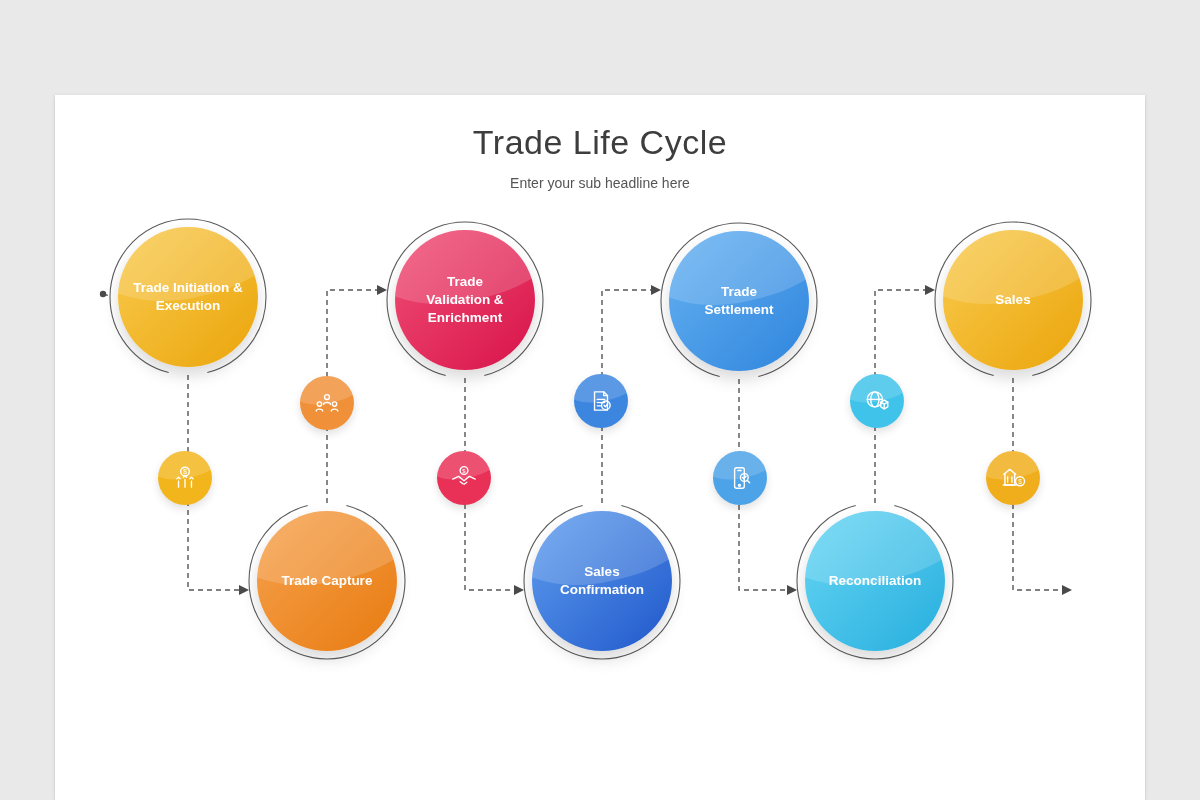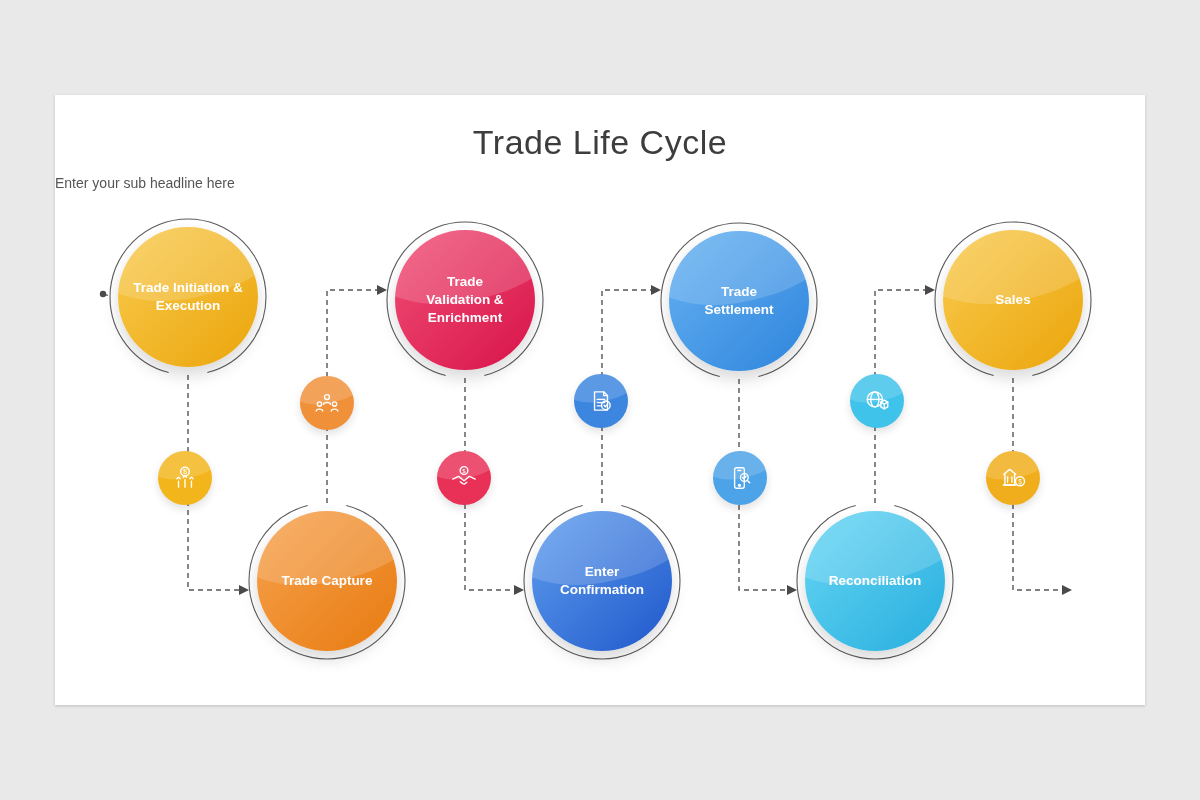--- a/index.html
+++ b/index.html
@@ -3,31 +3,31 @@
 <meta charset="utf-8">
 <style>
   * { box-sizing: border-box; }
   html, body { margin: 0; padding: 0; }
   body {
     width: 1200px; height: 800px; overflow: hidden;
     font-family: "Liberation Sans", sans-serif;
   }
   .stage { position: relative; width: 1200px; height: 800px; background: #e9e9e9; }
   .slide {
-    position: absolute; left: 55px; top: 95px; width: 1090px; height: 610px;
+    position: absolute; left: 55px; top: 95px; width: 1090px; height: 705px;
     background: #ffffff; box-shadow: 0 1px 3px rgba(0,0,0,0.18);
   }
   .title {
     position: absolute; left: 0; right: 0; top: 28px; margin: 0;
     text-align: center; font-size: 34px; font-weight: 400; color: #3d3d3d;
     letter-spacing: 0.5px;
   }
   .subtitle {
     position: absolute; left: 0; right: 0; top: 80px; margin: 0;
-    text-align: left; font-size: 14px; color: #555555;
+    text-align: center; font-size: 14px; color: #555555;
   }
   .wires { position: absolute; left: 0; top: 0; width: 1200px; height: 800px; z-index: 1; }
   .node {
     position: absolute; width: 140px; height: 140px; border-radius: 50%;
     display: flex; align-items: center; justify-content: center;
     overflow: hidden; z-index: 2;
     box-shadow: 0 8px 16px rgba(0,0,0,0.15);
   }
   .wave {
     position: absolute; left: -30%; top: -55%; width: 160%; height: 105%;
@@ -96,21 +96,21 @@
   <div class="node" style="left: 395px; top: 230px; background: linear-gradient(135deg, rgb(240, 79, 117) 0%, rgb(216, 19, 74) 100%);">
     <span class="wave"></span>
     <span class="node-label w-narrow">Trade Validation &amp; Enrichment</span>
   </div>
   <div class="node" style="left: 257px; top: 511px; background: linear-gradient(135deg, rgb(246, 162, 78) 0%, rgb(232, 123, 16) 100%);">
     <span class="wave"></span>
     <span class="node-label">Trade Capture</span>
   </div>
   <div class="node" style="left: 532px; top: 511px; background: linear-gradient(135deg, rgb(95, 158, 238) 0%, rgb(32, 88, 203) 100%);">
     <span class="wave"></span>
-    <span class="node-label w-narrow">Enter Confirmation</span>
+    <span class="node-label w-narrow">Sales Confirmation</span>
   </div>
   <div class="node" style="left: 805px; top: 511px; background: linear-gradient(135deg, rgb(103, 214, 244) 0%, rgb(39, 174, 222) 100%);">
     <span class="wave"></span>
     <span class="node-label">Reconciliation</span>
   </div>
   <div class="node" style="left: 669px; top: 231px; background: linear-gradient(135deg, rgb(102, 178, 242) 0%, rgb(47, 133, 221) 100%);">
     <span class="wave"></span>
     <span class="node-label w-narrow">Trade Settlement</span>
   </div>
   <div class="node" style="left: 943px; top: 230px; background: linear-gradient(135deg, rgb(249, 203, 79) 0%, rgb(235, 165, 11) 100%);">

